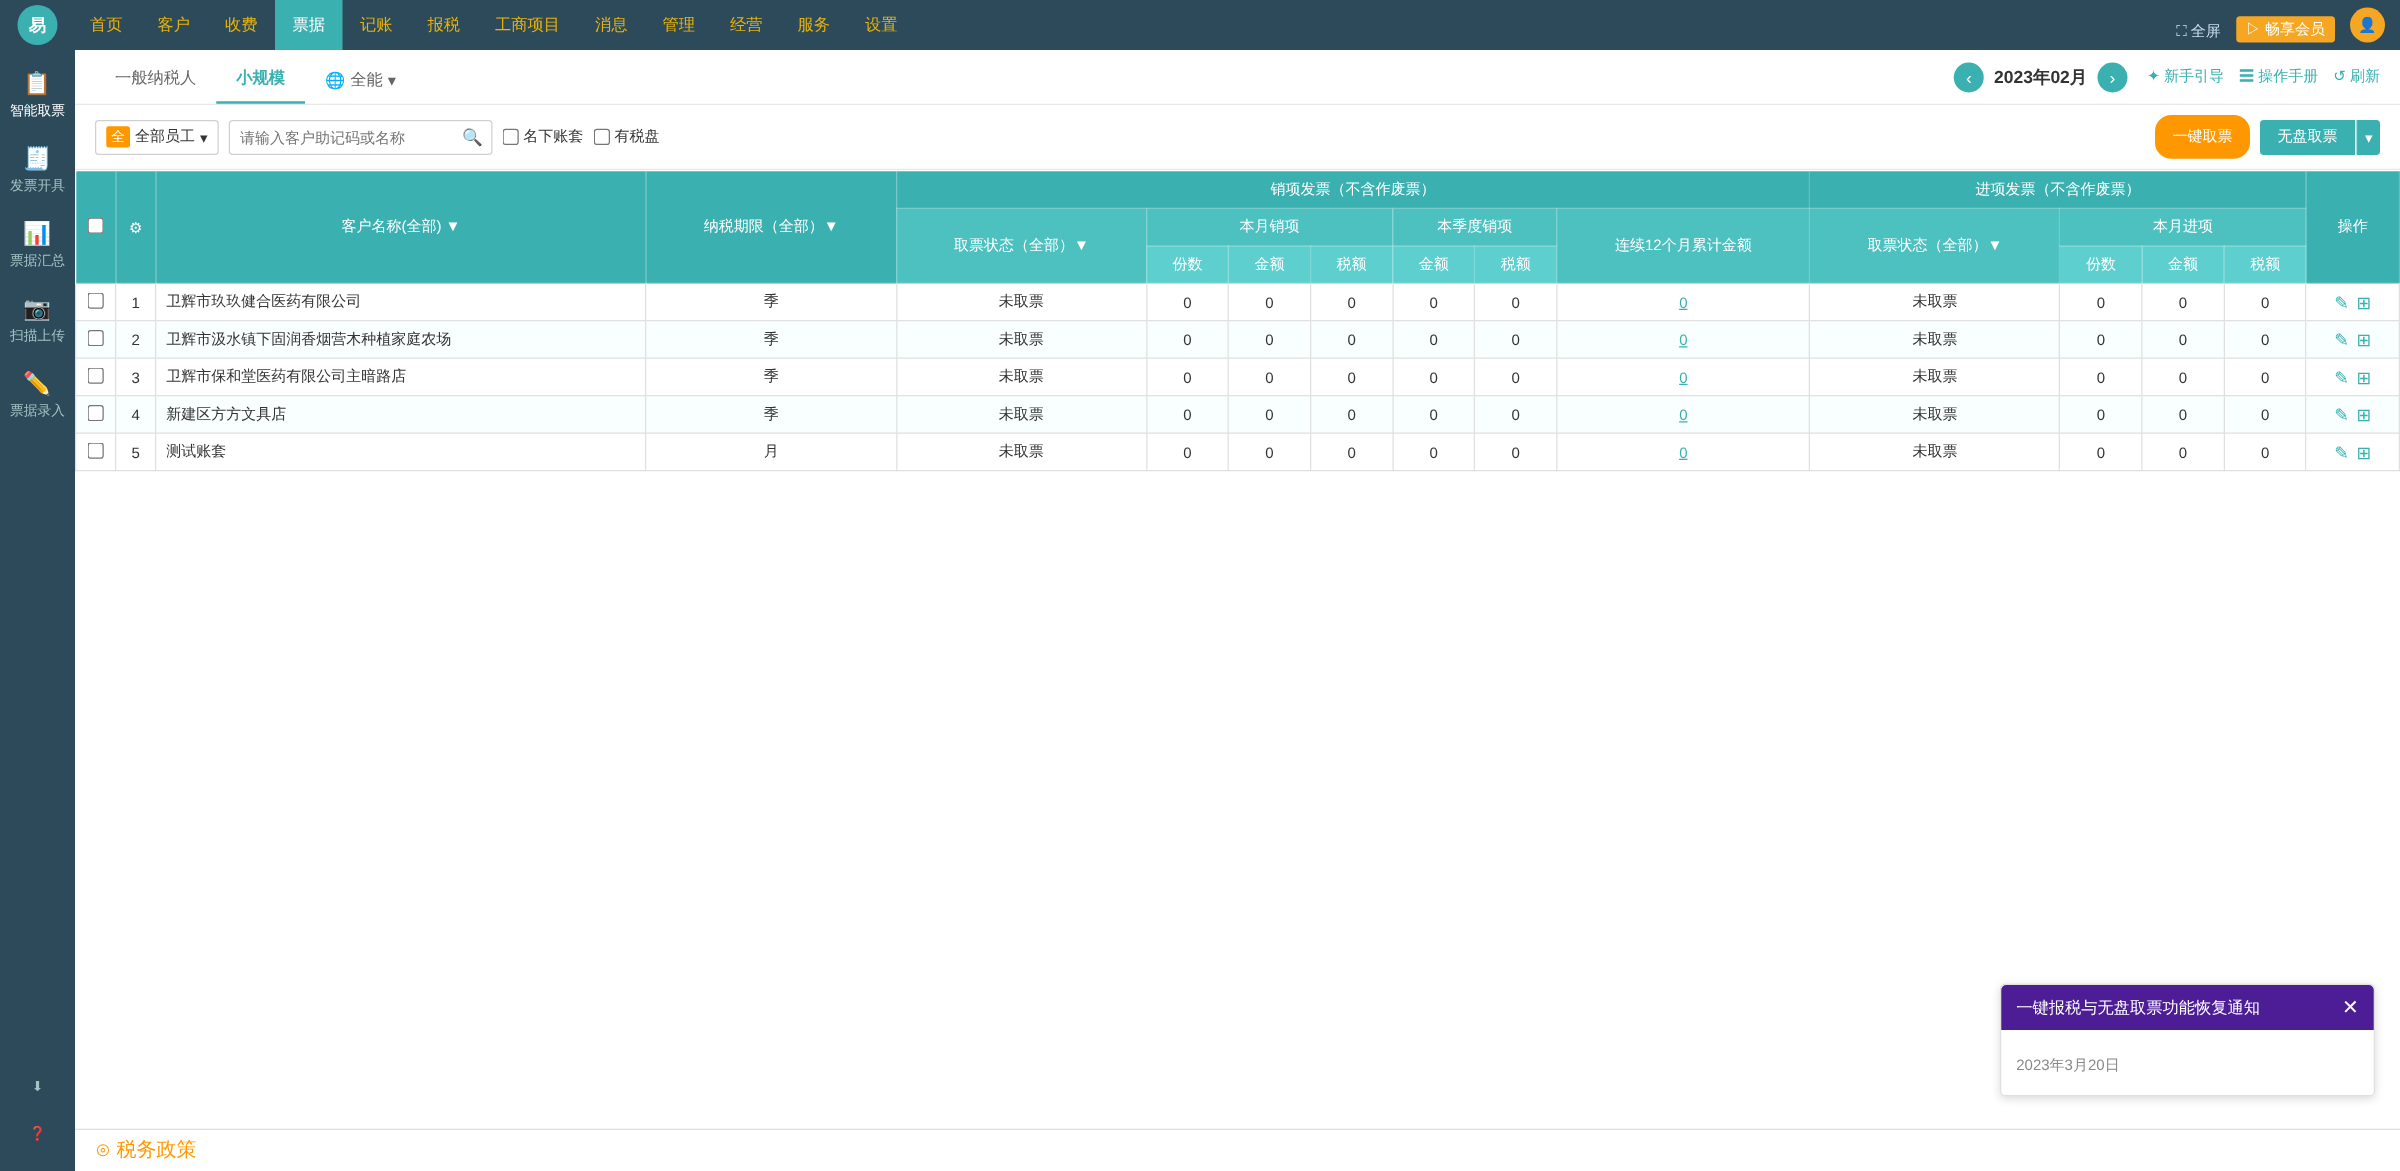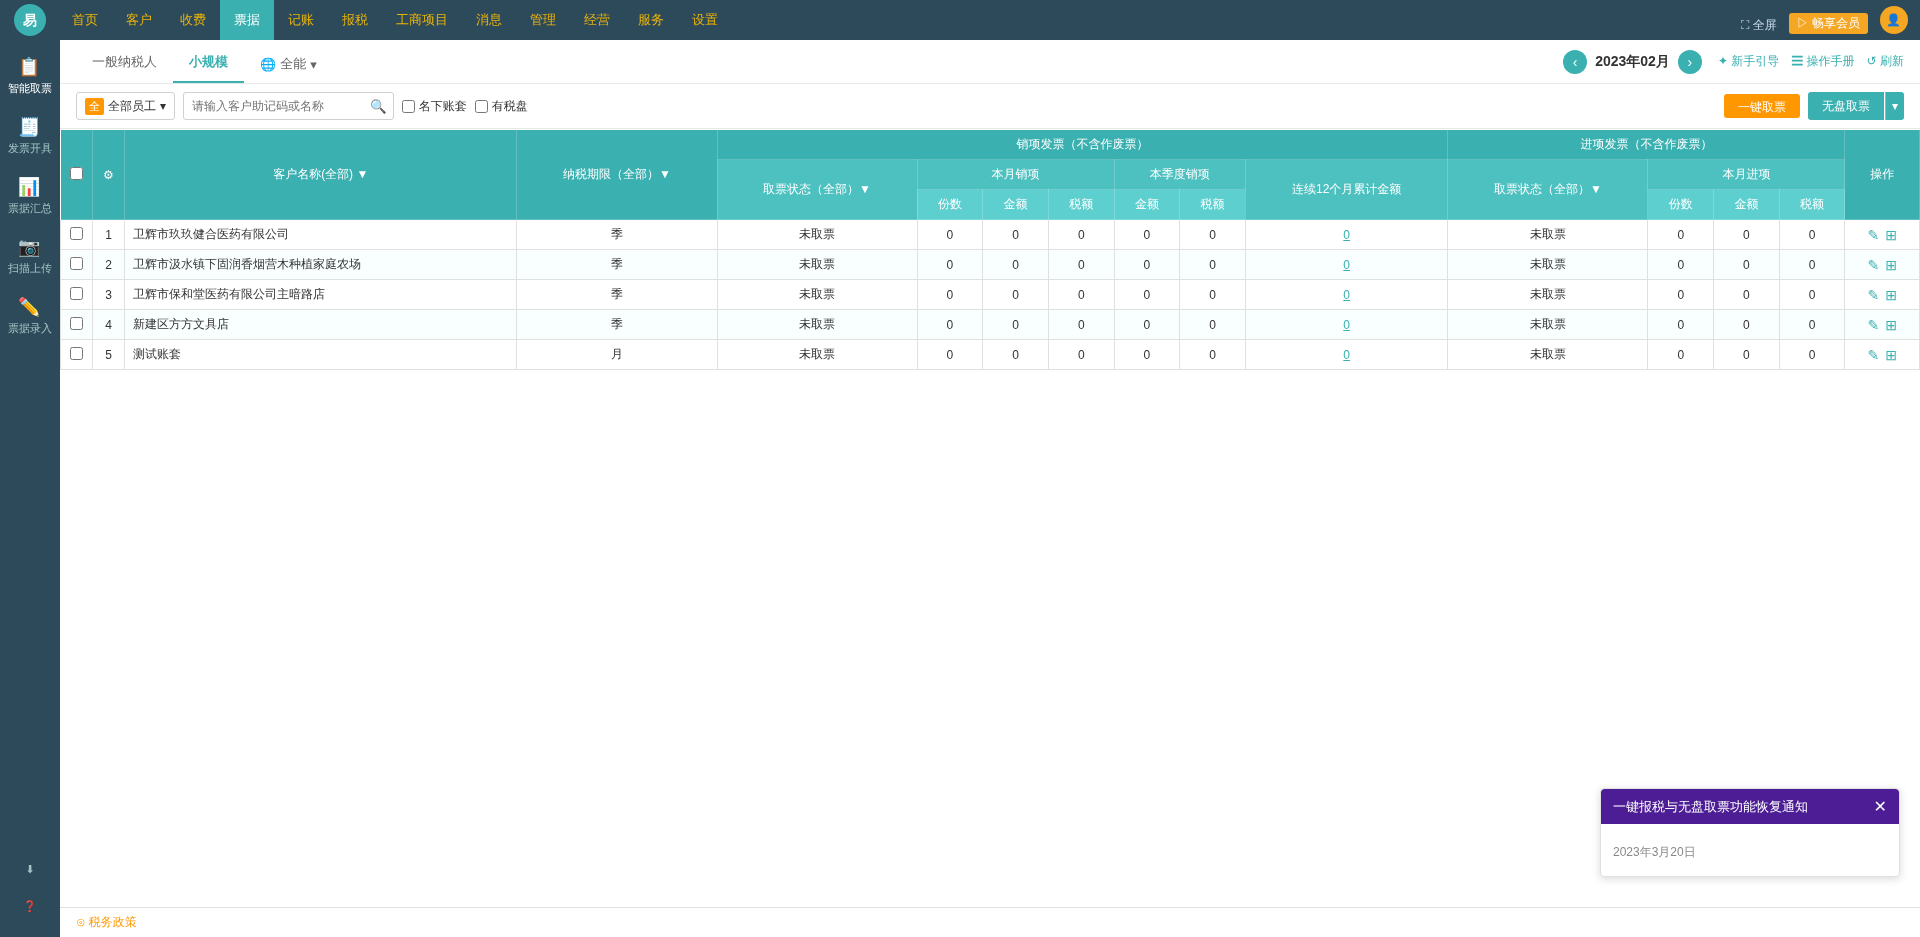--- a/index.html
+++ b/index.html
@@ -36,21 +36,21 @@
     .help-links span { cursor: pointer; }
 
     
     .filter-row { background: #fff; padding: 8px 16px; display: flex; align-items: center; gap: 8px; border-bottom: 1px solid #e8e8e8; }
     .filter-select { border: 1px solid #d0d0d0; border-radius: 3px; padding: 4px 8px; font-size: 12px; background: #fff; cursor: pointer; display: flex; align-items: center; gap: 4px; height: 28px; }
     .filter-select .tag { background: #ff9800; color: #fff; border-radius: 2px; padding: 1px 4px; font-size: 11px; }
     .search-box { display: flex; align-items: center; border: 1px solid #d0d0d0; border-radius: 3px; height: 28px; }
     .search-box input { border: none; outline: none; padding: 0 8px; font-size: 12px; width: 180px; }
     .search-btn { background: none; border: none; cursor: pointer; padding: 0 6px; color: #999; }
     .checkbox-label { display: flex; gap: 4px; cursor: pointer; font-size: 12px; color: #333; }
-    .btn-primary { background: #ff9800; color: #fff; border: none; border-radius: 3px; padding: 5px 14px; cursor: pointer; font-size: 12px; height: 24px; }
+    .btn-primary { background: #ff9800; color: #fff; border: none; border-radius: 13px; padding: 5px 14px; cursor: pointer; font-size: 12px; height: 35px; }
     .btn-secondary { background: #3ab0b0; color: #fff; border: none; border-radius: 3px; padding: 5px 14px; cursor: pointer; font-size: 12px; height: 28px; }
     .btn-group { display: flex; align-items: center; gap: 1px; }
     .btn-group .btn-secondary { border-radius: 3px 0 0 3px; }
     .btn-dropdown { background: #3ab0b0; color: #fff; border: none; border-radius: 0 3px 3px 0; padding: 5px 6px; cursor: pointer; font-size: 12px; height: 28px; border-left: 1px solid rgba(255,255,255,0.3); }
     .filter-row-right { margin-left: auto; display: flex; align-items: center; gap: 8px; }
 
     
     .table-wrap { flex: 1; overflow: auto; background: #fff; margin: 0; }
     table { width: 100%; border-collapse: collapse; font-size: 12px; }
     thead tr th { background: #3ab0b0; color: #fff; padding: 6px 8px; text-align: center; border: 1px solid rgba(255,255,255,0.2); white-space: nowrap; font-weight: normal; }
@@ -68,21 +68,21 @@
 
     
     .notification { position: fixed; bottom: 60px; right: 20px; width: 300px; background: #fff; border: 1px solid #e0e0e0; border-radius: 4px; box-shadow: 0 2px 8px rgba(0,0,0,0.15); font-size: 12px; z-index: 100; }
     .notification-header { background: #4c1d95; color: #fff; padding: 8px 12px; display: flex; align-items: center; justify-content: space-between; border-radius: 4px 4px 0 0; font-size: 13px; }
     .notification-body { padding: 12px; color: #444; line-height: 1.8; max-height: 160px; overflow-y: auto; }
     .notification-close { cursor: pointer; font-size: 16px; color: #fff; }
     .notification-date { color: #888; margin-top: 6px; }
 
     
     .bottom-bar { background: #fff; border-top: 1px solid #e0e0e0; padding: 6px 16px; display: flex; align-items: center; }
-    .policy-link { color: #ff9800; font-size: 12px; cursor: pointer; display: flex; align-items: center; gap: 4px; }
+    .policy-link { color: #ff9800; font-size: 16px; cursor: pointer; display: flex; align-items: center; gap: 4px; }
 
     .sidebar-bottom { margin-top: auto; margin-bottom: 16px; display: flex; flex-direction: column; align-items: center; gap: 8px; }
 
     
     .tab-and-month { background: #fff; border-bottom: 1px solid #e8e8e8; display: flex; align-items: center; padding: 0 16px; height: 44px; }
     .tab-left { display: flex; align-items: flex-end; height: 100%; }
   </style>
 </head>
 <body>
 

